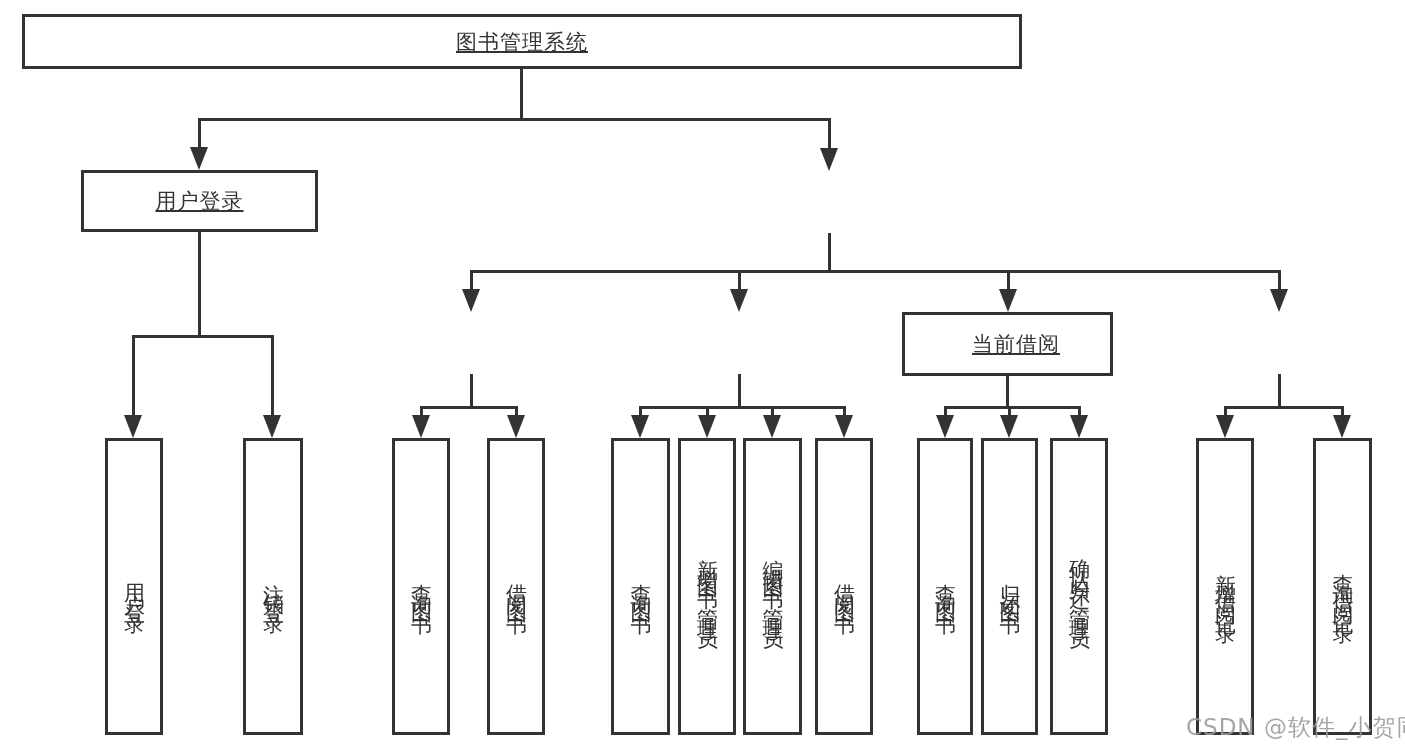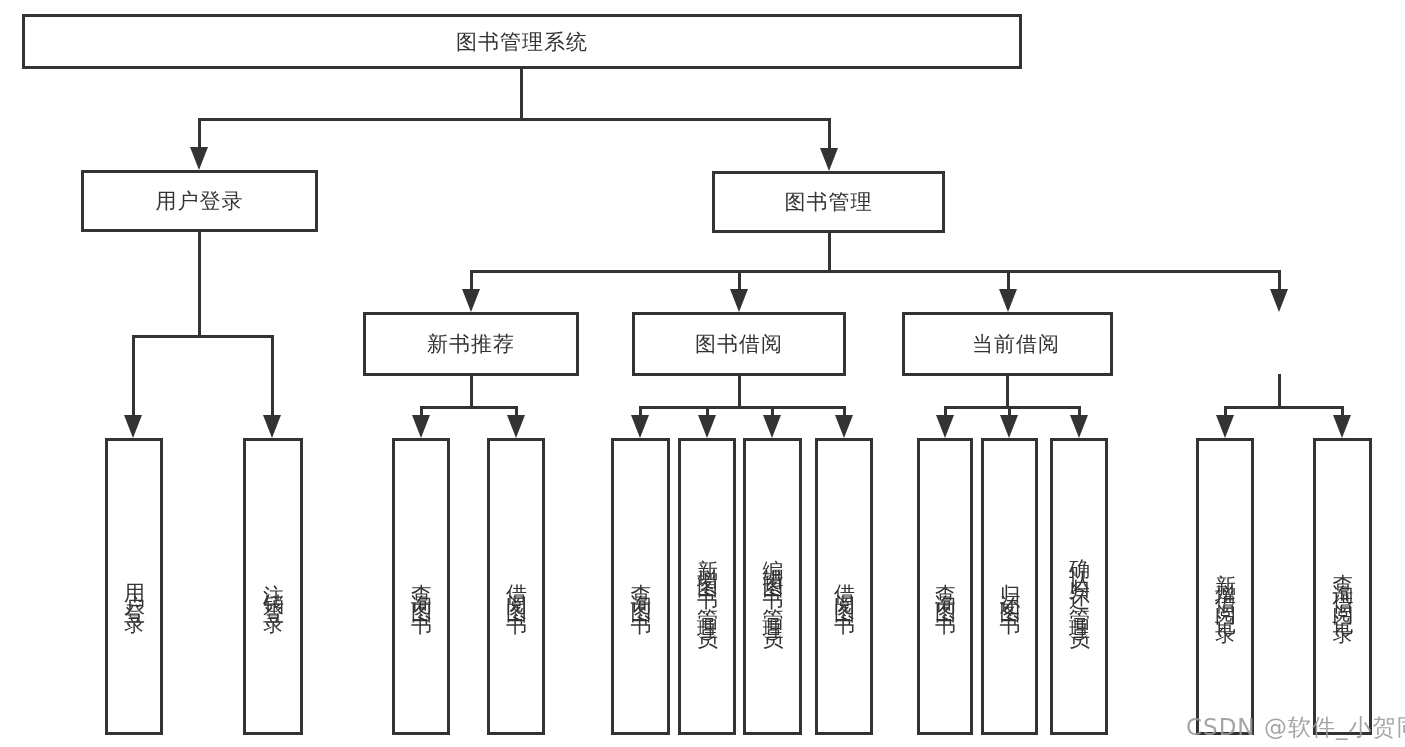--- a/index.html
+++ b/index.html
@@ -18,20 +18,21 @@
     box-sizing:border-box;
     display:flex;
     align-items:center;
     justify-content:center;
   }
   .hlabel{
     font-size:21px;
     color:#333333;
     letter-spacing:1px;
     white-space:nowrap;
+    text-decoration:underline;
   }
   .vlabel{
     writing-mode:vertical-rl;
     text-orientation:mixed;
     font-size:21px;
     line-height:1.1;
     letter-spacing:10px;
     color:#333333;
   }
   .vline{position:absolute;width:3px;background:#333333;}
@@ -111,30 +112,21 @@
   <div class="drop" style="left:1216px;top:406px;height:32px;"></div>
   <div class="drop" style="left:1333px;top:406px;height:32px;"></div>
 
   <div class="box" style="left:22px;top:14px;width:1000px;height:55px;">
     <span class="hlabel">图书管理系统</span>
   </div>
 
   <div class="box" style="left:81px;top:170px;width:237px;height:62px;">
     <span class="hlabel">用户登录</span>
   </div>
-  <div class="box" style="left:712px;top:171px;width:233px;height:62px;">
-    <span class="hlabel">图书管理</span>
-  </div>
 
-  <div class="box" style="left:363px;top:312px;width:216px;height:64px;">
-    <span class="hlabel">新书推荐</span>
-  </div>
-  <div class="box" style="left:632px;top:312px;width:214px;height:64px;">
-    <span class="hlabel">图书借阅</span>
-  </div>
   <div class="box" style="left:902px;top:312px;width:211px;height:64px;padding-left:17px;">
     <span class="hlabel">当前借阅</span>
   </div>
 
   <div class="box" style="left:105px;top:438px;width:58px;height:297px;">
     <span class="vlabel">用户登录</span>
   </div>
   <div class="box" style="left:243px;top:438px;width:60px;height:297px;">
     <span class="vlabel">注销登录</span>
   </div>

